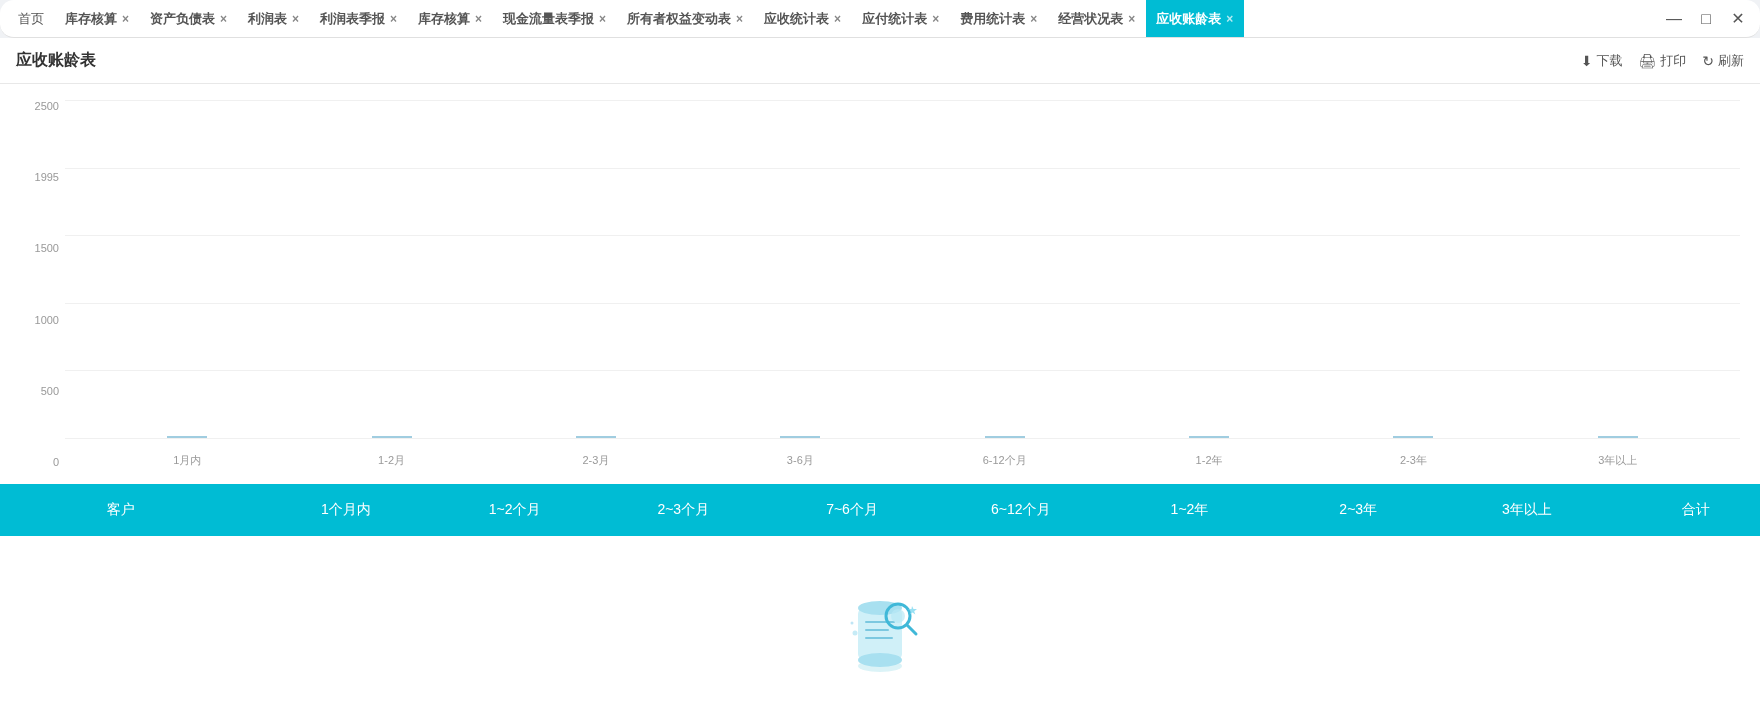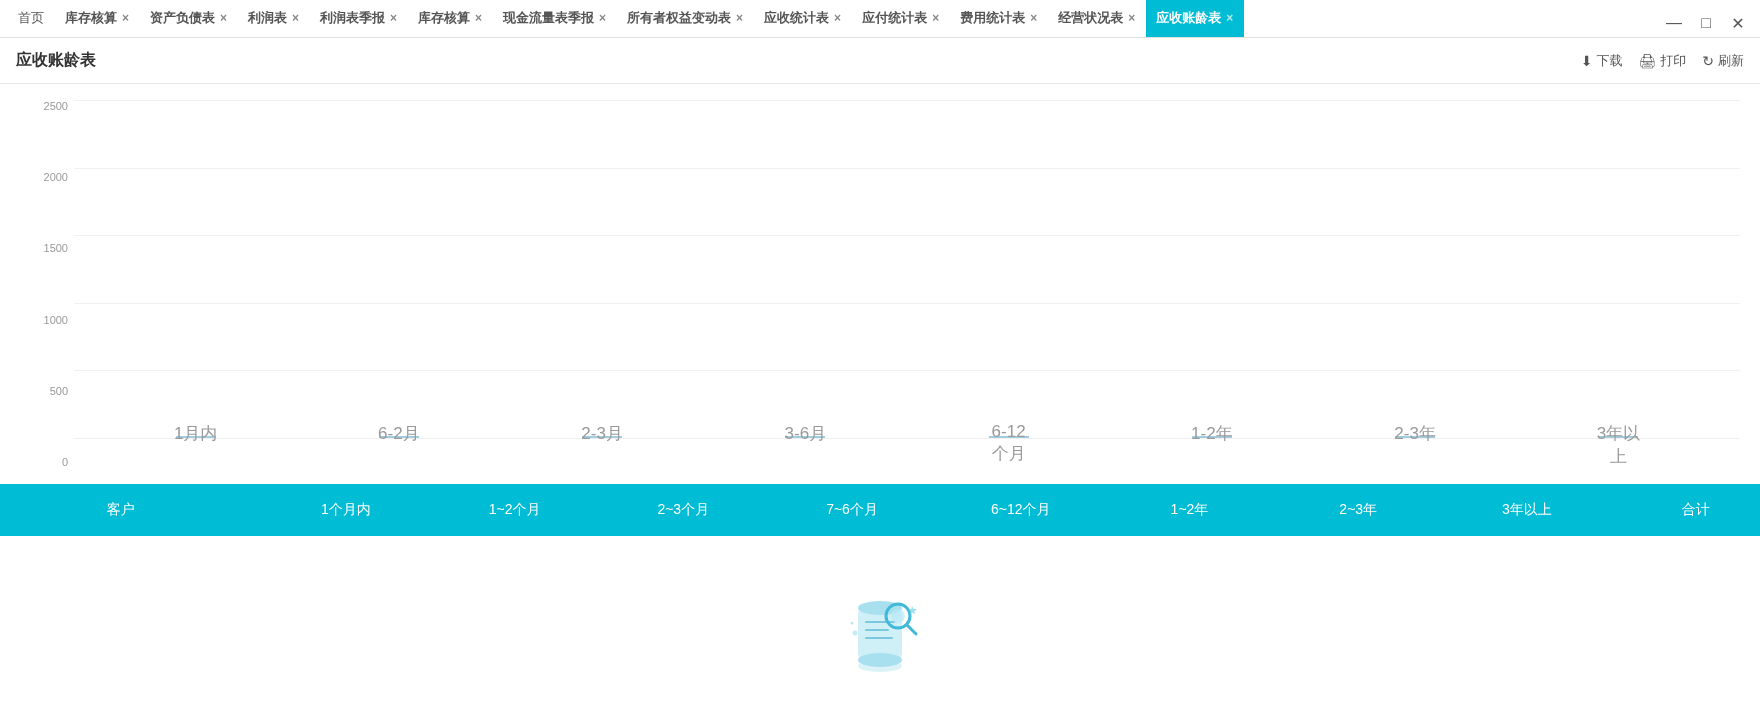--- a/index.html
+++ b/index.html
@@ -1,27 +1,28 @@
 <!DOCTYPE html>
 <html><head>
   <meta charset="utf-8">
   <style>
     * { margin: 0; padding: 0; box-sizing: border-box; }
     body { font-family: "Microsoft YaHei", "PingFang SC", sans-serif; font-size: 13px; background: #f0f2f5; overflow: hidden; }
 
     
     .tab-bar {
       display: flex;
-      align-items: flex-end;
+      align-items: center;
       background: #fff;
       border-bottom: 1px solid #e0e0e0;
       height: 38px;
       padding: 0 8px;
       overflow: hidden;
       flex-wrap: nowrap;
+      border-radius: 14px;
     }
     .tab-item {
       display: flex;
       align-items: center;
       padding: 0 10px;
       height: 38px;
       cursor: pointer;
       white-space: nowrap;
       color: #555;
       font-size: 13px;
@@ -96,21 +97,20 @@
       display: flex;
       flex-direction: column;
     }
 
     
     .chart-area {
       padding: 16px 20px;
       flex: 0 0 auto;
       height: 400px;
       position: relative;
-      margin-left: 9px;
     }
 
     
     .table-header {
       display: flex;
       background: #00bcd4;
       color: #fff;
       height: 52px;
       align-items: center;
       flex-shrink: 0;
@@ -204,21 +204,21 @@
     .x-axis-labels {
       position: absolute;
       bottom: 0;
       left: 0;
       right: 0;
       display: flex;
       justify-content: space-around;
       padding: 0 20px;
     }
     .x-label {
-      font-size: 17px;
+      font-size: 11px;
       color: #999;
       text-align: center;
       width: 50px;
     }
   </style>
 </head>
 <body>
 
 <div class="tab-bar">
   <div class="tab-item home">
@@ -303,21 +303,21 @@
   </div>
 </div>
 
 <div class="main-content">
 
   <div class="chart-area">
     <div class="chart-wrapper">
 
       <div class="y-axis">
         <span>2500</span>
-        <span>2000</span>
+        <span>1995</span>
         <span>1500</span>
         <span>1000</span>
         <span>500</span>
         <span>0</span>
       </div>
 
       <div class="chart-inner">
 
         <div class="chart-grid">
           <div class="grid-line" style="top: 0%;"></div>
@@ -350,21 +350,21 @@
           <div class="bar-group">
             <div class="bar" style="height: calc(42% * 2.6);"></div>
           </div>
           <div class="bar-group">
             <div class="bar" style="height: calc(30% * 2.6);"></div>
           </div>
         </div>
 
         <div class="x-axis-labels">
           <span class="x-label">1月内</span>
-          <span class="x-label">6-2月</span>
+          <span class="x-label">1-2月</span>
           <span class="x-label">2-3月</span>
           <span class="x-label">3-6月</span>
           <span class="x-label">6-12个月</span>
           <span class="x-label">1-2年</span>
           <span class="x-label">2-3年</span>
           <span class="x-label">3年以上</span>
         </div>
       </div>
     </div>
   </div>

